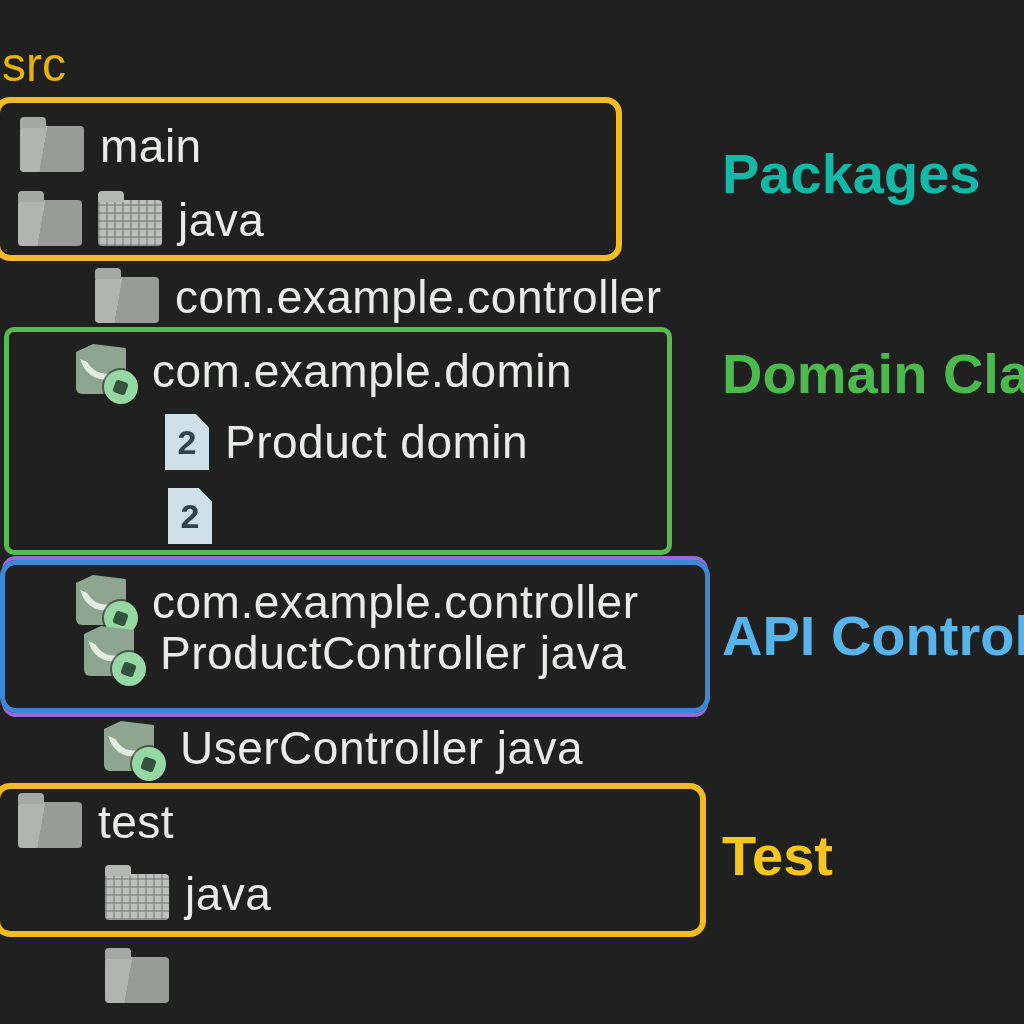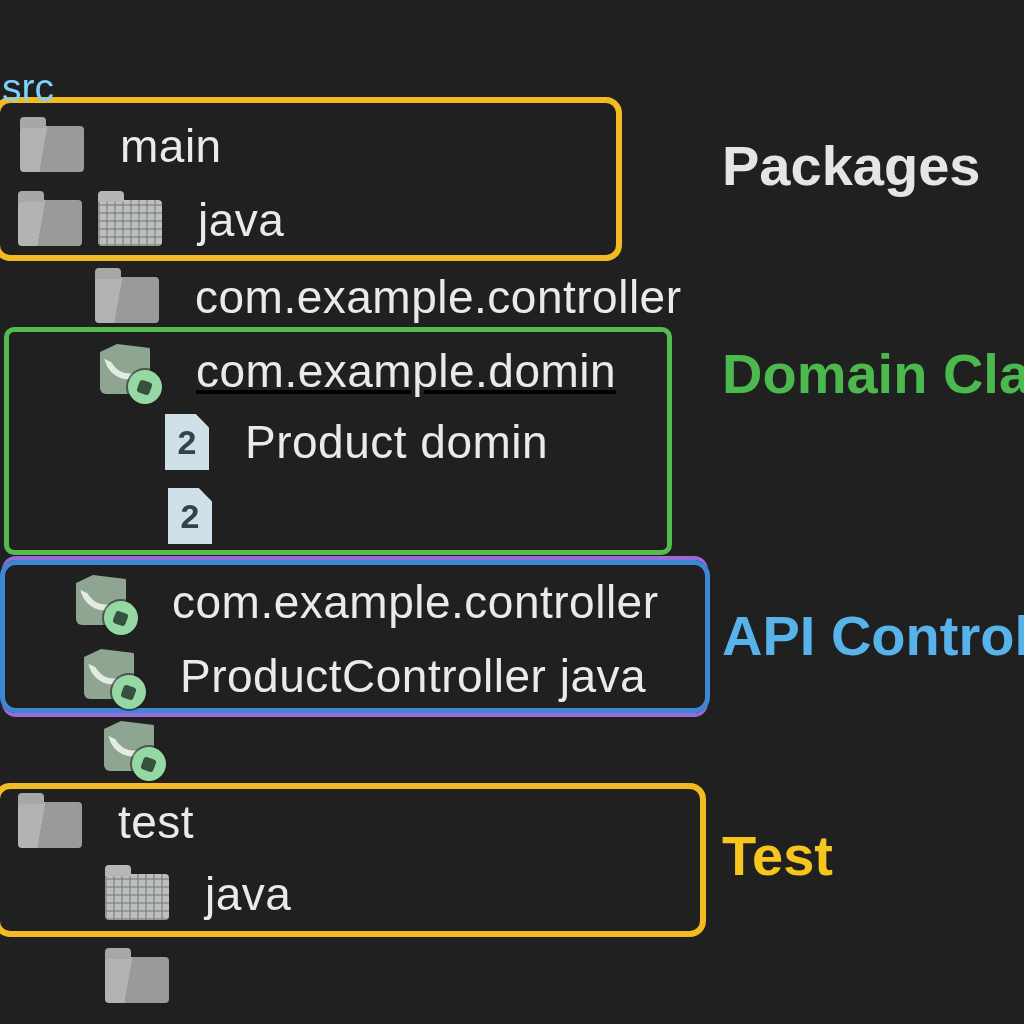--- a/index.html
+++ b/index.html
@@ -17,26 +17,25 @@
     height:62px;
     display:flex;
     align-items:center;
     gap:16px;
     white-space:nowrap;
   }
   .row .lbl{
     color:#e9ebe9;
     font-size:46px;
     letter-spacing:.5px;
-    margin-left:20px;
   }
   .root-lbl{
     position:absolute;left:2px;top:33px;height:62px;
     display:flex;align-items:center;
-    color:#7dd3fc;font-size:39px;margin-top:24px;
+    color:#eab308;font-size:48px;
   }
 
   
   .icon{flex:0 0 auto;position:relative;display:inline-block;}
 
   .icon-folder{
     width:64px;height:46px;margin-top:6px;
     background:linear-gradient(100deg,#b2b4b2 38%,#999b99 38%);
     border-radius:4px;
   }
@@ -110,34 +109,34 @@
   #box-domain{left:4px;top:327px;width:668px;height:228px;}
   #box-api{left:0px;top:560px;width:710px;height:153px;}
   #box-test{left:-6px;top:783px;width:712px;height:154px;}
 
   
   .ann{
     position:absolute;left:722px;
     font-size:56px;font-weight:bold;line-height:1;
     white-space:nowrap;
   }
-  #ann-packages{top:138px;color:#e5e5e5;}
+  #ann-packages{top:146px;color:#14b8a6;}
   #ann-domain{top:346px;color:#4cb94f;}
   #ann-api{top:608px;color:#57b3ea;}
   #ann-test{top:828px;color:#f6c51e;}
 
   
   #r-main{left:20px;top:115px;}
   #r-java1{left:18px;top:189px;}
   #r-cec{left:95px;top:266px;}
-  #r-domin{left:100px;top:340px;text-decoration:underline;}
+  #r-domin{left:76px;top:340px;}
   #r-product{left:165px;top:411px;}
   #r-user{left:168px;top:485px;}
   #r-cec2{left:76px;top:571px;}
-  #r-pc{left:84px;top:645px;}
+  #r-pc{left:84px;top:622px;}
   #r-uc{left:104px;top:717px;}
   #r-test{left:18px;top:791px;}
   #r-java2{left:105px;top:863px;}
   #r-ce{left:105px;top:946px;}
 </style>
 </head>
 <body>
 
 <div class="hbox box-yellow" id="box-packages"></div>
 <div class="hbox box-green" id="box-domain"></div>
@@ -193,20 +192,21 @@
       <span class="pkg-badge"></span>
     </span>
   <span class="lbl">ProductController java</span>
 </div>
 
 <div class="row" id="r-uc">
   <span class="icon icon-package">
       <span class="pkg-body"></span>
       <span class="pkg-badge"></span>
     </span>
+  <span class="lbl">UserController java</span>
 </div>
 
 <div class="row" id="r-test">
   <span class="icon icon-folder"></span>
   <span class="lbl">test</span>
 </div>
 
 <div class="row" id="r-java2">
   <span class="icon icon-folder-grid"></span>
   <span class="lbl">java</span>

